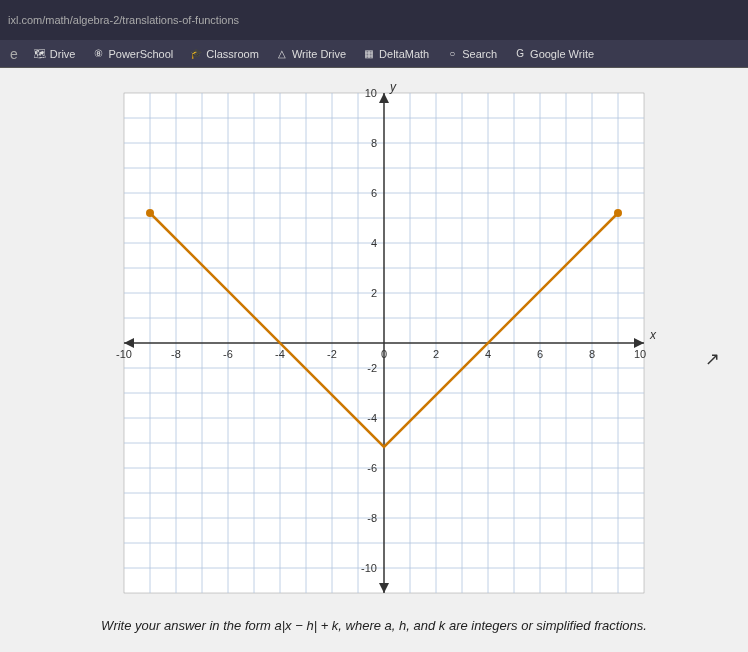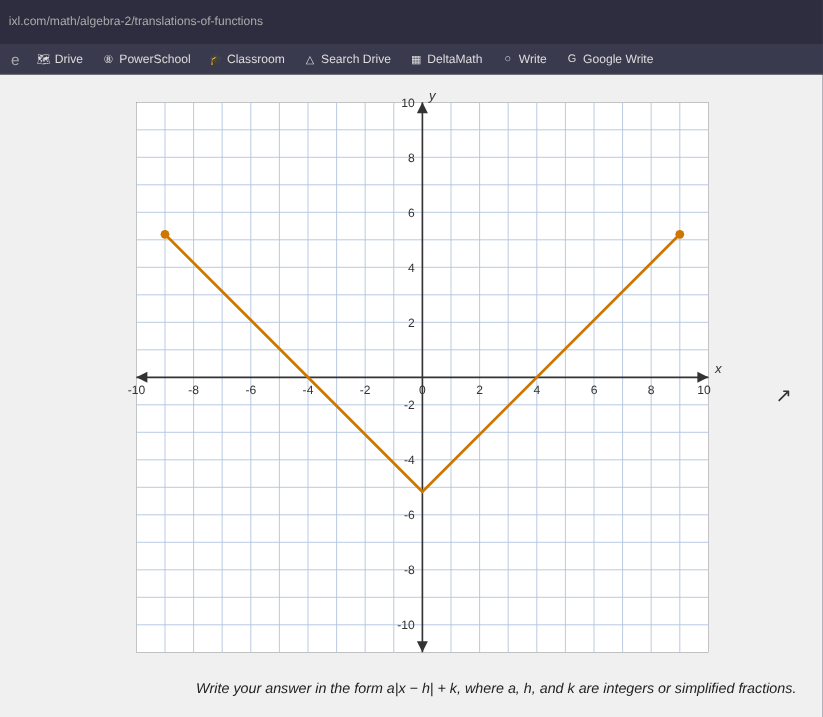--- a/index.html
+++ b/index.html
@@ -86,21 +86,21 @@
       width: 100%;
       height: 100%;
     }
 
     
     .instruction-text {
       font-style: italic;
       font-size: 13px;
       color: #222;
       margin-top: 4px;
-      text-align: right;
+      text-align: center;
       width: 700px;
       line-height: 1.4;
     }
 
     
     .cursor-arrow {
       position: absolute;
       right: 28px;
       top: 280px;
       font-size: 18px;
@@ -125,29 +125,29 @@
     <div class="bookmark-item">
       <span class="bookmark-icon">⑧</span>
       <span>PowerSchool</span>
     </div>
     <div class="bookmark-item">
       <span class="bookmark-icon">🎓</span>
       <span>Classroom</span>
     </div>
     <div class="bookmark-item">
       <span class="bookmark-icon">△</span>
-      <span>Search Drive</span>
+      <span>Write Drive</span>
     </div>
     <div class="bookmark-item">
       <span class="bookmark-icon">▦</span>
       <span>DeltaMath</span>
     </div>
     <div class="bookmark-item">
       <span class="bookmark-icon">○</span>
-      <span>Write</span>
+      <span>Search</span>
     </div>
     <div class="bookmark-item">
       <span class="bookmark-icon">G</span>
       <span>Google Write</span>
     </div>
   </div>
 
 <div class="main-content">
   <div class="graph-container">
     <svg class="graph-svg" viewBox="0 0 580 530">

